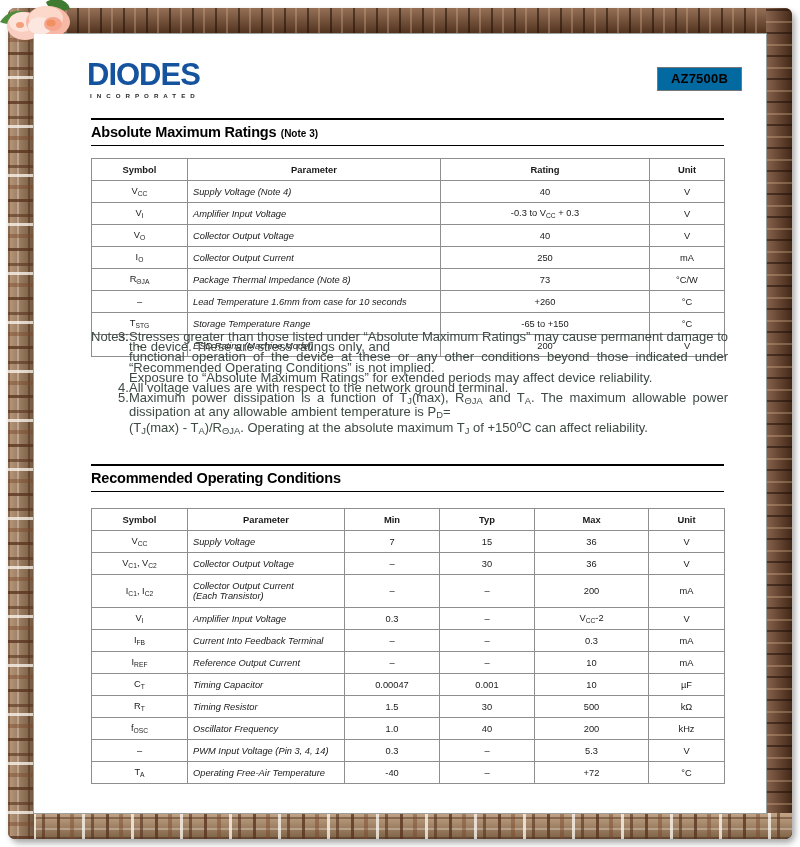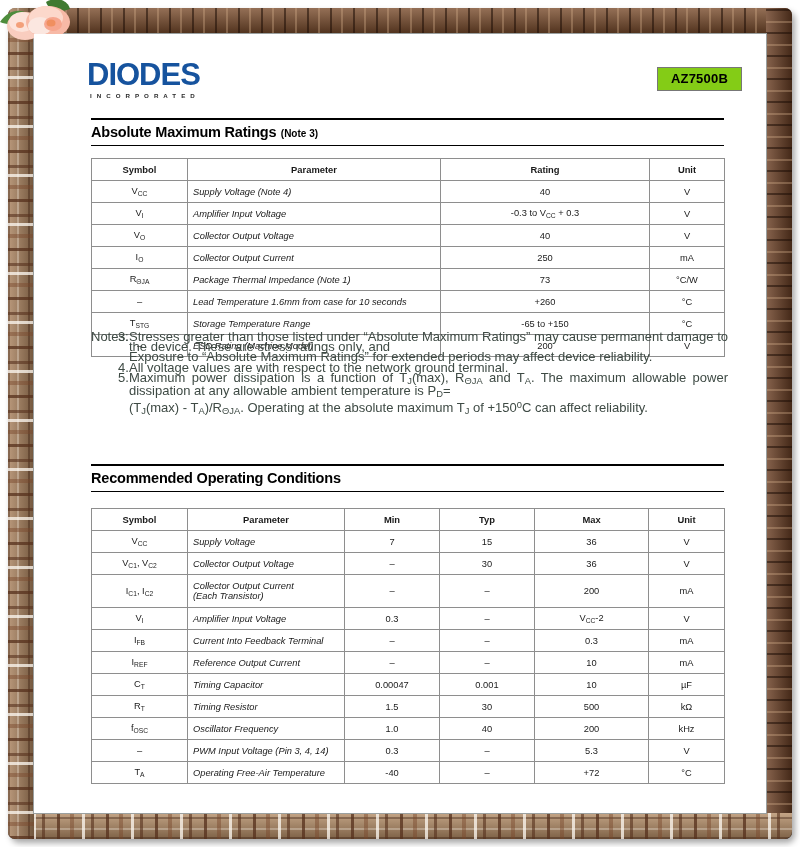--- a/index.html
+++ b/index.html
@@ -143,21 +143,21 @@
     margin-left: 3px;
   }
   #part-number-box {
     position: absolute;
     right: 24px; top: 33px;
     border: 1px solid #777;
     padding: 3px 13px 4px 13px;
     font-weight: bold;
     font-size: 13px;
     color: #000;
-    background: #84cc16;
+    background: #0369a1;
     letter-spacing: 0.2px;
   }
 
   
   .section-head {
     position: absolute;
     left: 57px;
     width: 633px;
     border-top: 2.5px solid #000;
     border-bottom: 1.6px solid #000;
@@ -295,21 +295,21 @@
             <td class="c">V</td>
           </tr>
           <tr>
             <td class="c">I<sub>O</sub></td>
             <td class="l">Collector Output Current</td>
             <td class="c">250</td>
             <td class="c">mA</td>
           </tr>
           <tr>
             <td class="c">R<sub>ΘJA</sub></td>
-            <td class="l">Package Thermal Impedance (Note 1)</td>
+            <td class="l">Package Thermal Impedance (Note 8)</td>
             <td class="c">73</td>
             <td class="c">°C/W</td>
           </tr>
           <tr>
             <td class="c">–</td>
             <td class="l">Lead Temperature 1.6mm from case for 10 seconds</td>
             <td class="c">+260</td>
             <td class="c">°C</td>
           </tr>
           <tr>
@@ -325,20 +325,25 @@
             <td class="c outer-bb">V</td>
           </tr>
         </tbody>
     </table>
 
     <div id="notes">
         <div class="note-row">
           <span class="note-lbl">Notes:</span>
           <span class="note-num">3.</span>
           <span class="note-txt">Stresses greater than those listed under “Absolute Maximum Ratings” may cause permanent damage to the device. These are stress ratings only, and</span>
+        </div>
+        <div class="note-row">
+          <span class="note-lbl"></span>
+          <span class="note-num"></span>
+          <span class="note-txt cont">functional operation of the device at these or any other conditions beyond those indicated under “Recommended Operating Conditions” is not implied.</span>
         </div>
         <div class="note-row">
           <span class="note-lbl"></span>
           <span class="note-num"></span>
           <span class="note-txt cont">Exposure to “Absolute Maximum Ratings” for extended periods may affect device reliability.</span>
         </div>
         <div class="note-row">
           <span class="note-lbl"></span>
           <span class="note-num">4.</span>
           <span class="note-txt">All voltage values are with respect to the network ground terminal.</span>

